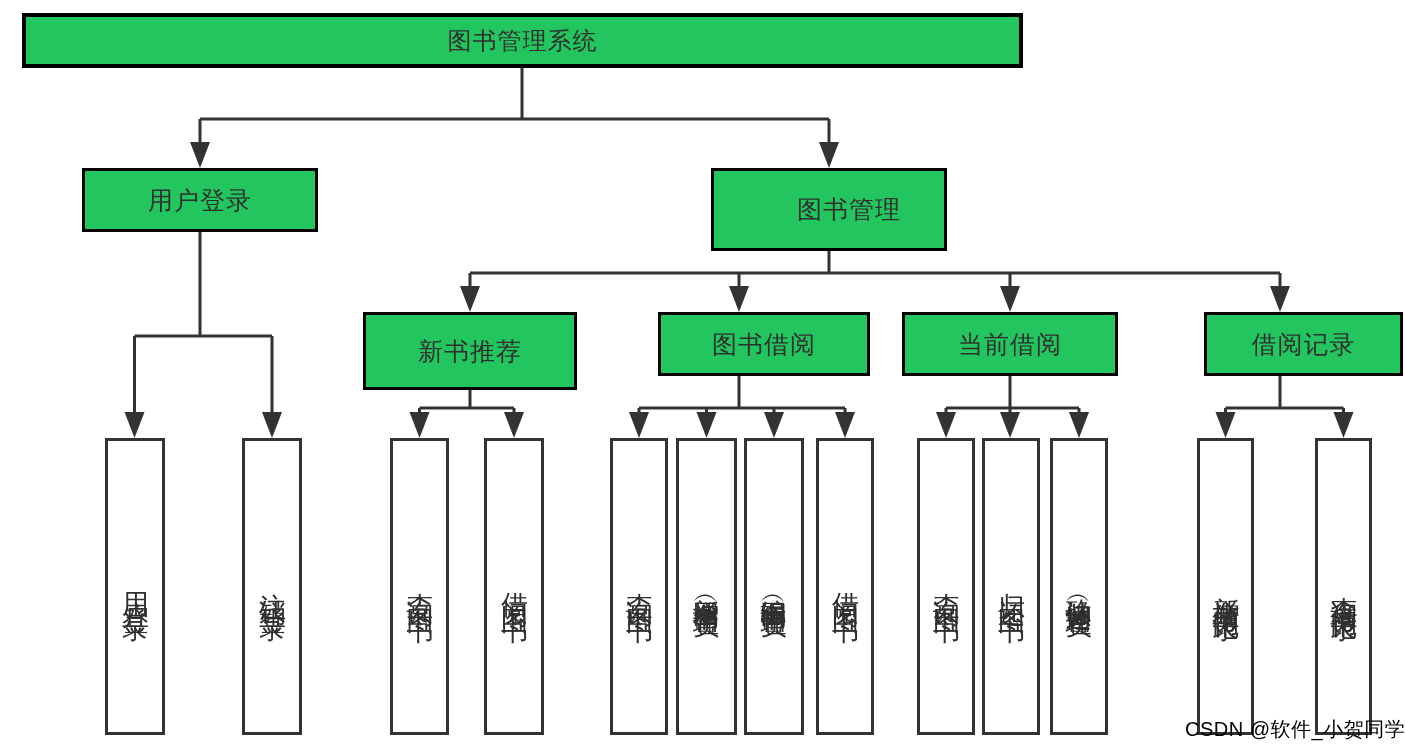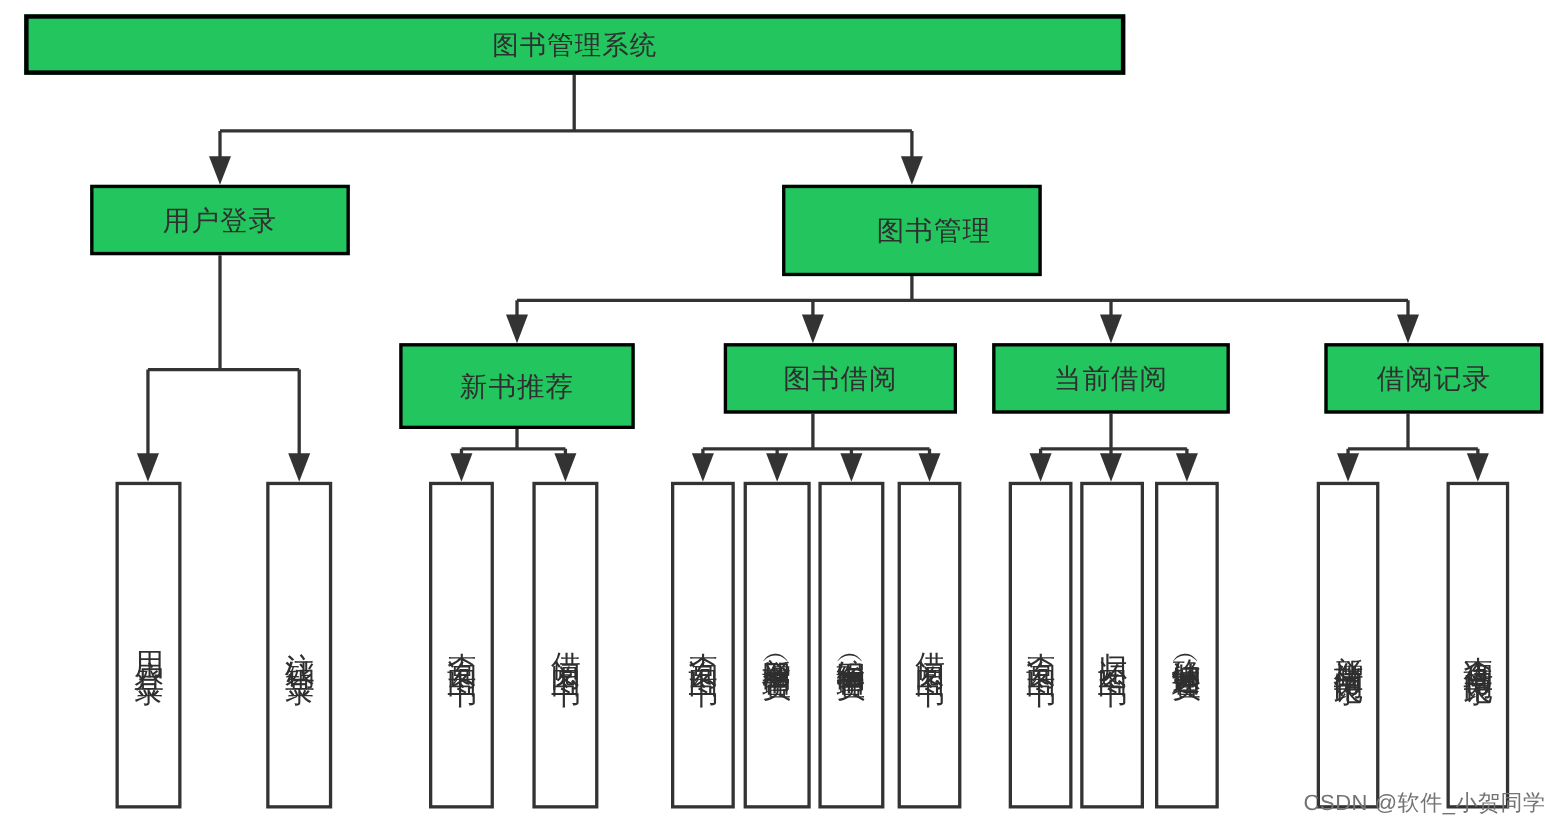--- a/index.html
+++ b/index.html
@@ -21,21 +21,21 @@
     box-sizing:border-box;display:flex;align-items:center;justify-content:center;z-index:1;
   }
   .vlabel{
     writing-mode:vertical-rl;text-orientation:mixed;
     font-size:27px;letter-spacing:8px;line-height:1;
   }
   .vlabel.len6{letter-spacing:4px;}
   .vlabel.len9{letter-spacing:2px;font-size:26px;}
   .watermark{
     position:absolute;left:1185px;top:716px;z-index:2;
-    font-size:20px;color:#737373;letter-spacing:0.5px;white-space:nowrap;
+    font-size:20px;color:#000000;letter-spacing:0.5px;white-space:nowrap;
   }
 </style>
 </head>
 <body>
 
 <div class="stage">
 
   <svg class="connectors" width="1405" height="747" aria-hidden="true">
 
     <g>

